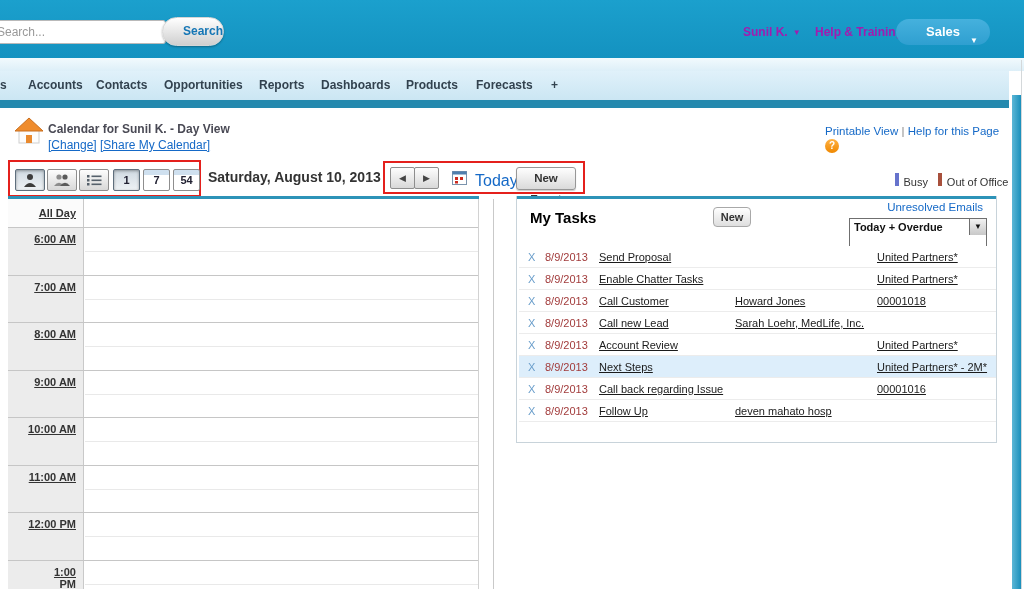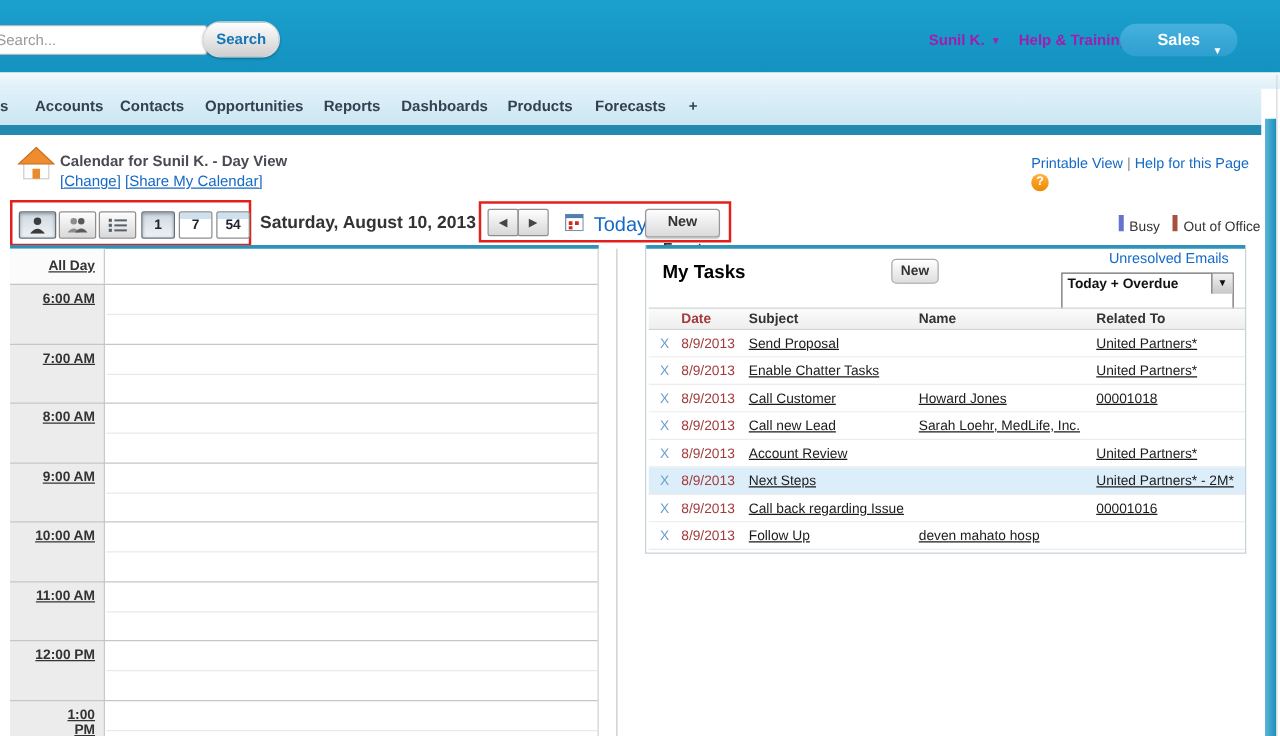--- a/index.html
+++ b/index.html
@@ -9,21 +9,21 @@
 
   
   #topbar { left:0; top:0; width:1024px; height:58px;
             background:linear-gradient(#1ba0cd,#1492c0); }
   #search-input { left:-12px; top:20px; width:178px; height:24px;
             border:1px solid #b9b9b9; border-radius:3px; padding-left:8px;
             font:12px "Liberation Sans",sans-serif; color:#555; }
   #search-input::placeholder { color:#999; }
   #search-btn { left:162px; top:17px; width:62px; height:29px; border-radius:15px;
             background:linear-gradient(#ffffff,#cfcfcf); border:1px solid #d6d6d6;
-            color:#1576b5; font-weight:bold; font-size:12px; text-align:center;
+            color:#1576b5; font-weight:bold; font-size:12px; text-align:right;
             line-height:27px; box-shadow:0 1px 2px rgba(0,0,0,.3); cursor:pointer; }
   .topbar-link { color:#a21caf; font-weight:bold; font-size:12px; top:25px;margin-left:20px; }
   .caret { font-size:8px; position:relative; top:-1px; margin-left:5px; }
   #app-btn { left:896px; top:19px; width:94px; height:26px; border-radius:14px;
             background:linear-gradient(#45b1dd,#2f9fd0); color:#fff; font-weight:bold;
             font-size:13px; text-align:center; line-height:26px; cursor:pointer; }
   #app-btn .caret { position:absolute; right:12px; top:9px; margin:0; }
 
   
   #substrip { left:0; top:58px; width:1024px; height:13px;
@@ -253,27 +253,20 @@
   <div class="abs" id="tasks-topline"></div>
   <div class="abs" id="tasks-title">My Tasks</div>
   <div class="abs" id="task-new-btn">New</div>
   <span class="abs hlink-sm" id="unresolved">Unresolved Emails</span>
   <div class="abs" id="task-filter">
     <span class="val">Today + Overdue</span>
     <span class="arrowbtn">▼</span>
   </div>
 
   <div class="abs" id="task-table">
-    <div class="trow head">
-      <span class="c-x"></span>
-      <span class="c-date">Date</span>
-      <span class="c-subj">Subject</span>
-      <span class="c-name">Name</span>
-      <span class="c-rel">Related To</span>
-    </div>
 
     <div class="trow">
       <span class="c-x">X</span>
       <span class="c-date">8/9/2013</span>
       <span class="c-subj"><span class="dlink">Send Proposal</span></span>
       <span class="c-name"><span class="dlink"></span></span>
       <span class="c-rel"><span class="dlink">United Partners*</span></span>
     </div>
     <div class="trow">
       <span class="c-x">X</span>

